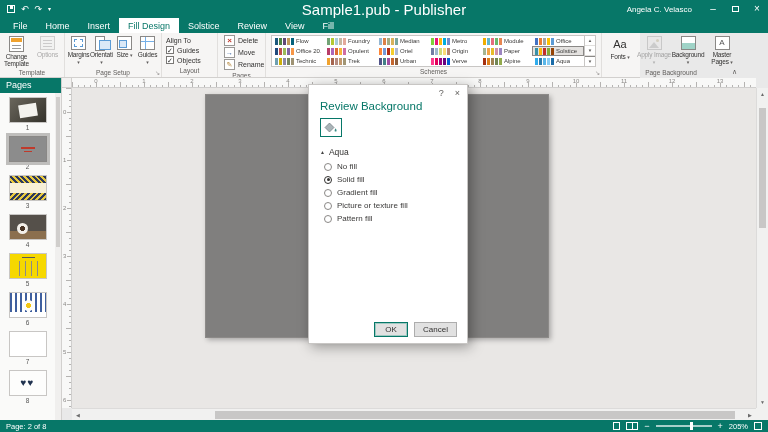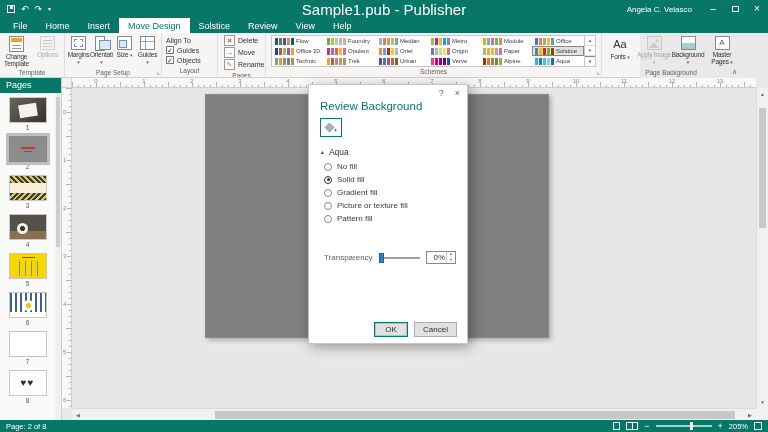--- a/index.html
+++ b/index.html
@@ -203,25 +203,25 @@
         <span class="maxbox"></span>
       </span>
     <span class="winbtn">×</span>
   </div>
 </div>
 
 <div class="tabbar">
     <div class="tab">File</div>
     <div class="tab">Home</div>
     <div class="tab">Insert</div>
-    <div class="tab active">Move Design</div>
+    <div class="tab active">Fill Design</div>
     <div class="tab">Solstice</div>
     <div class="tab">Review</div>
     <div class="tab">View</div>
-    <div class="tab">Help</div>
+    <div class="tab">Fill</div>
   </div>
 
 <div class="ribbon">
   <div class="rgroup g-template">
     <div class="rg-content">
       <div class="rbtn-big">
         <span class="ico ico-change-template"></span>
         <span class="bl">Change Template</span>
       </div>
       <div class="rbtn-big disabled">
@@ -792,33 +792,20 @@
       </div>
       <div class="radio-row">
         <span class="rdot"></span>
         <span class="rl">Picture or texture fill</span>
       </div>
       <div class="radio-row">
         <span class="rdot"></span>
         <span class="rl">Pattern fill</span>
       </div>
     </div>
-  <div class="dlg-row-tr">
-    <span>Transparency</span>
-    <span class="slider">
-      <span class="sl-thumb"></span>
-    </span>
-    <span class="spin">
-      <span class="val">0%</span>
-      <span class="arrows">
-          <span>▲</span>
-          <span>▼</span>
-        </span>
-    </span>
-  </div>
   <div class="dlg-btns">
     <button class="btn primary">OK</button>
     <button class="btn">Cancel</button>
   </div>
 </div>
 
 <div class="statusbar">
   <span class="sb-left">Page: 2 of 8</span>
   <div class="sb-right">
     <span class="view-ico"></span>

